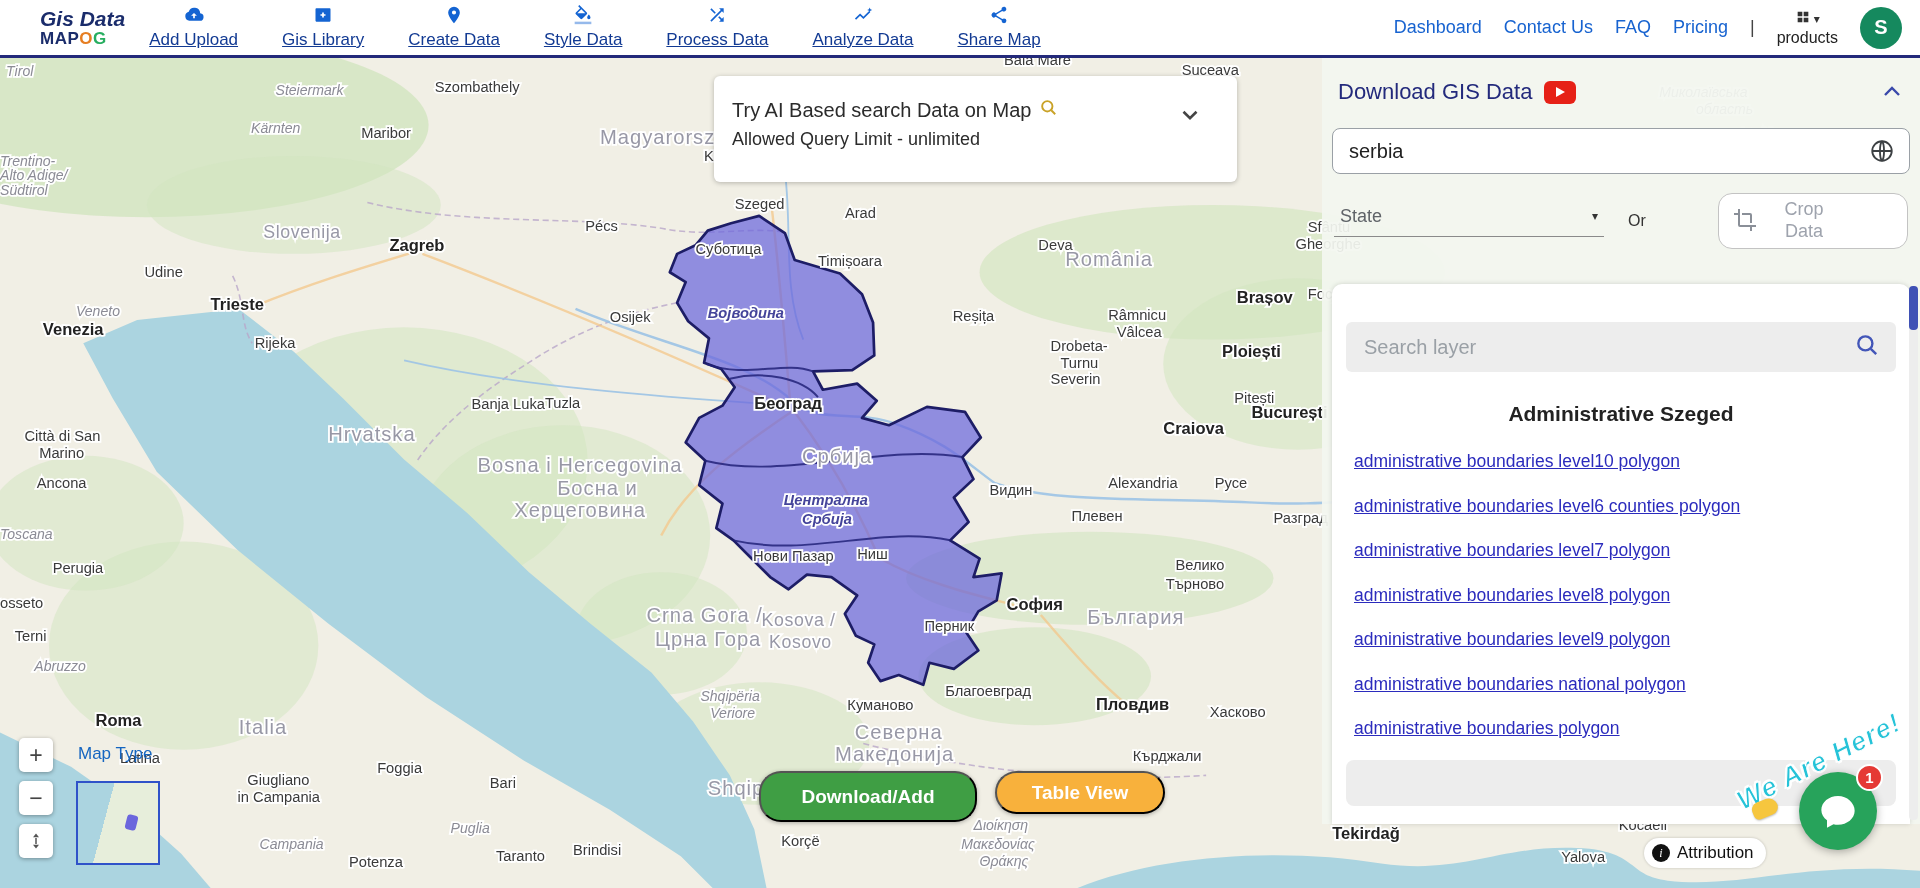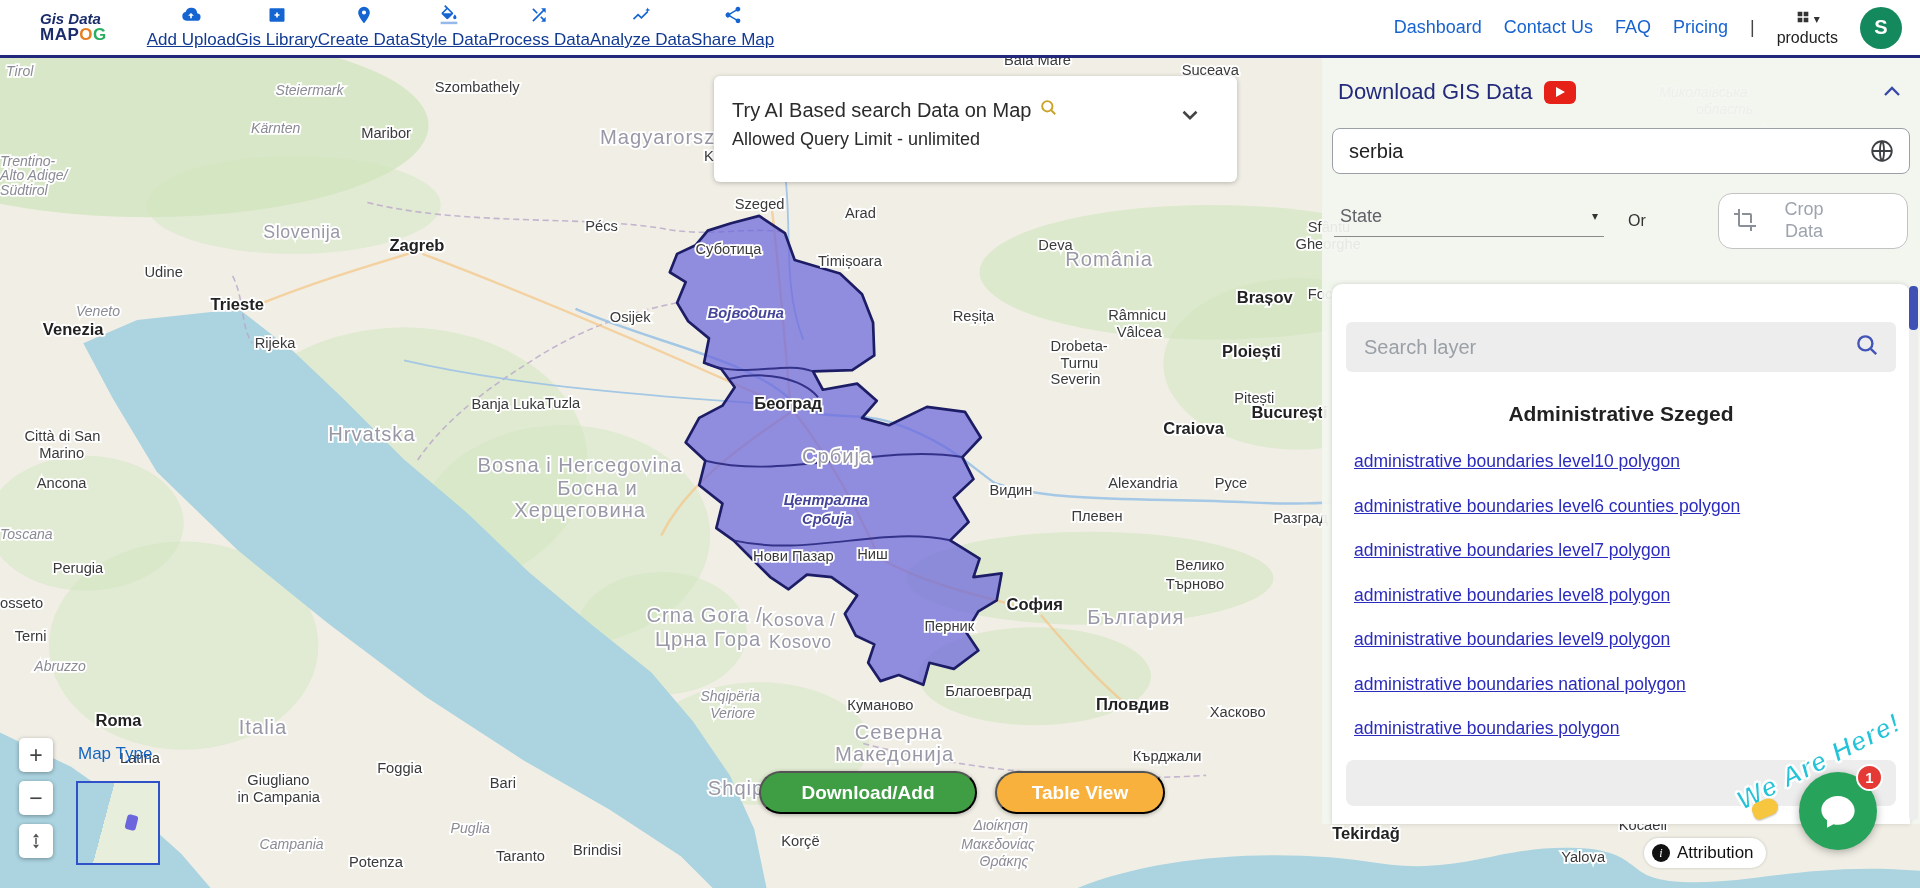--- a/index.html
+++ b/index.html
@@ -3,24 +3,24 @@
 <meta charset="utf-8">
 <style>
   html,body{margin:0;padding:0;width:1920px;height:888px;overflow:hidden;
     font-family:"Liberation Sans",sans-serif;background:#f0eee4;position:relative;}
   *{box-sizing:border-box;}
 
   
   .topnav{position:absolute;left:0;top:0;width:1920px;height:58px;background:#fff;
     border-bottom:3px solid #23297a;display:flex;align-items:center;z-index:50;}
   .logo{margin-left:40px;line-height:1.02;cursor:pointer;}
-  .logo1{font-weight:bold;font-style:italic;font-size:15px;color:#1a2c6b;}
+  .logo1{font-weight:bold;font-style:italic;font-size:21px;color:#1a2c6b;}
   .logo2{font-weight:bold;font-size:17px;color:#1a2c6b;letter-spacing:.5px;}
   .logo2 .o{color:#e67e22;} .logo2 .g{color:#27ae60;}
-  .main-nav{display:flex;align-items:flex-end;margin-left:40px;}
+  .main-nav{display:flex;align-items:flex-end;gap:44px;margin-left:24px;}
   .nav-item{display:flex;flex-direction:column;align-items:center;gap:1px;cursor:pointer;text-decoration:none;}
   .nav-item svg{width:20px;height:20px;}
   .nlabel{font-size:17px;color:#123a93;text-decoration:underline;}
   .nav-right{margin-left:auto;margin-right:18px;display:flex;align-items:center;gap:22px;}
   .nav-right a{color:#1763d0;font-size:18px;text-decoration:none;cursor:pointer;}
   .nav-divider{color:#444;font-size:18px;}
   .products{display:flex;flex-direction:column;align-items:center;cursor:pointer;}
   .products .prow{display:flex;align-items:center;gap:3px;}
   .products .plabel{font-size:16px;color:#222;}
   .caret{font-size:12px;color:#333;}
@@ -74,21 +74,21 @@
   .layer-search svg{width:26px;height:26px;cursor:pointer;}
   .section-title{margin-top:30px;text-align:center;font-size:21px;font-weight:bold;color:#222;}
   .layer-link{display:inline-block;margin:27px 0 0 8px;font-size:17.5px;color:#2b2bbd;
     text-decoration:underline;cursor:pointer;}
   .layer-link-wrap{line-height:1;}
   .next-box{margin-top:22px;height:46px;background:#ededed;border-radius:8px;}
   .panel-scroll{position:absolute;right:2px;top:228px;bottom:4px;width:9px;background:#ededed;border-radius:4px;}
   .panel-thumb{position:absolute;top:0;left:0;width:9px;height:44px;background:#3f51b5;border-radius:4px;cursor:pointer;}
 
   
-  .btn-download{position:absolute;left:759px;top:771px;width:218px;height:43px;border-radius:22px;
+  .btn-download{position:absolute;left:759px;top:771px;width:218px;height:51px;border-radius:22px;
     background:#3f9e44;color:#fff;font-size:19px;font-weight:600;display:flex;align-items:center;
     justify-content:center;z-index:40;cursor:pointer;box-shadow:0 1px 4px rgba(0,0,0,.3);text-align:right;}
   .btn-table{position:absolute;left:995px;top:771px;width:170px;height:43px;border-radius:22px;
     background:#f8b13c;color:#fff;font-size:19px;font-weight:600;display:flex;align-items:center;
     justify-content:center;z-index:40;cursor:pointer;box-shadow:0 1px 4px rgba(0,0,0,.3);}
 
   
   .zoom-btn{position:absolute;left:19px;width:34px;height:34px;background:#fff;border-radius:5px;
     box-shadow:0 1px 4px rgba(0,0,0,.35);display:flex;align-items:center;justify-content:center;
     font-size:23px;color:#444;z-index:40;cursor:pointer;user-select:none;}

